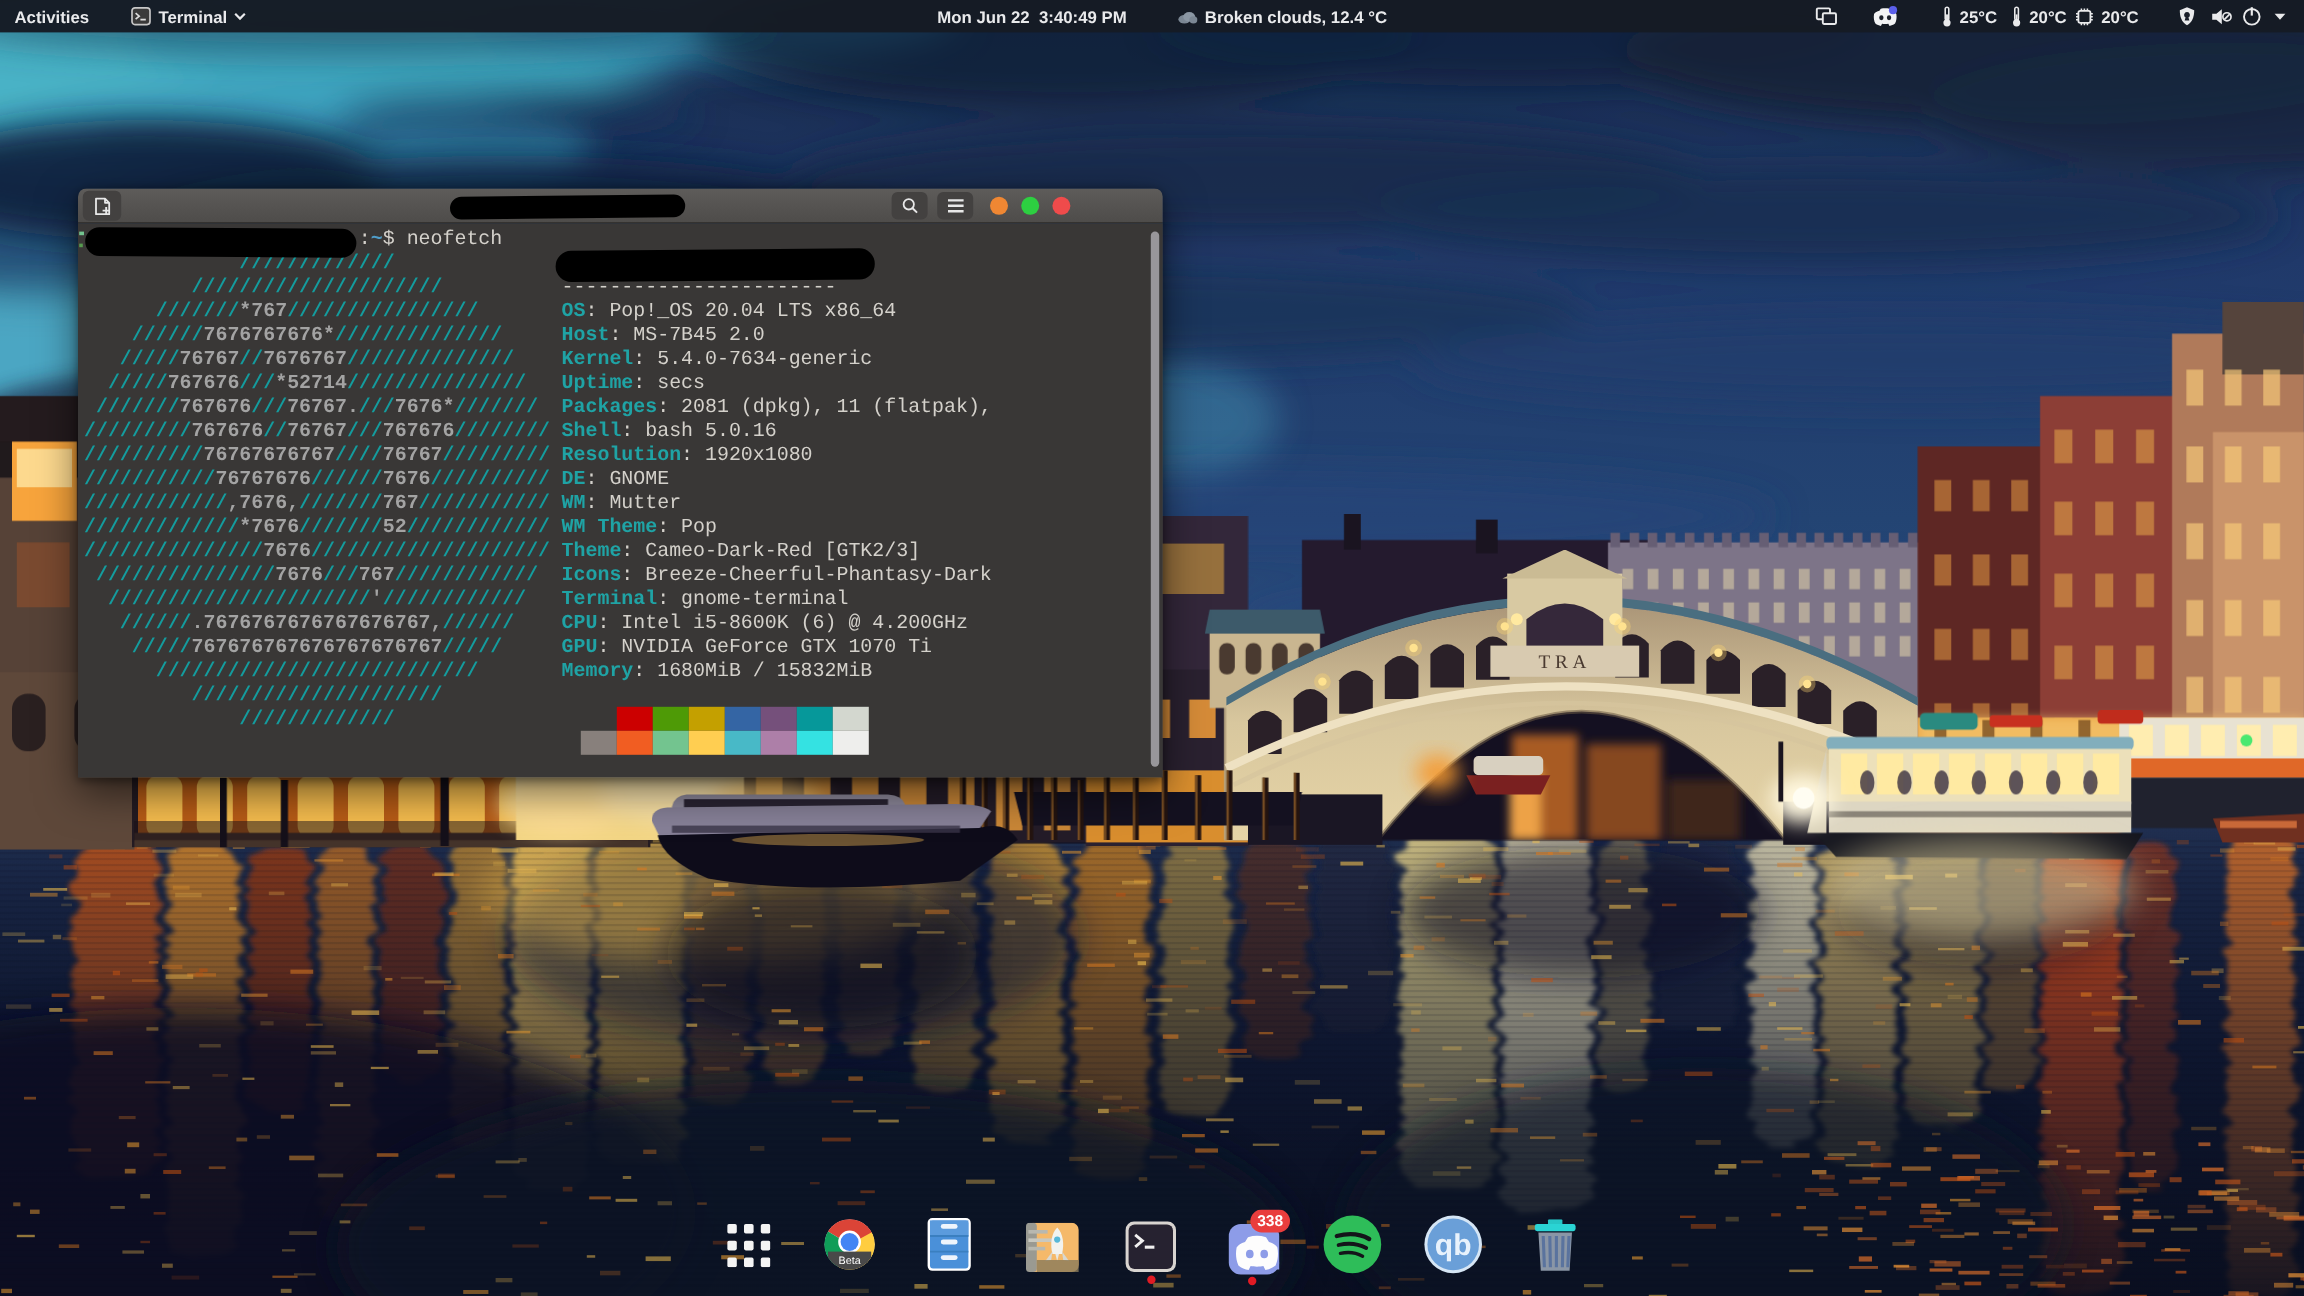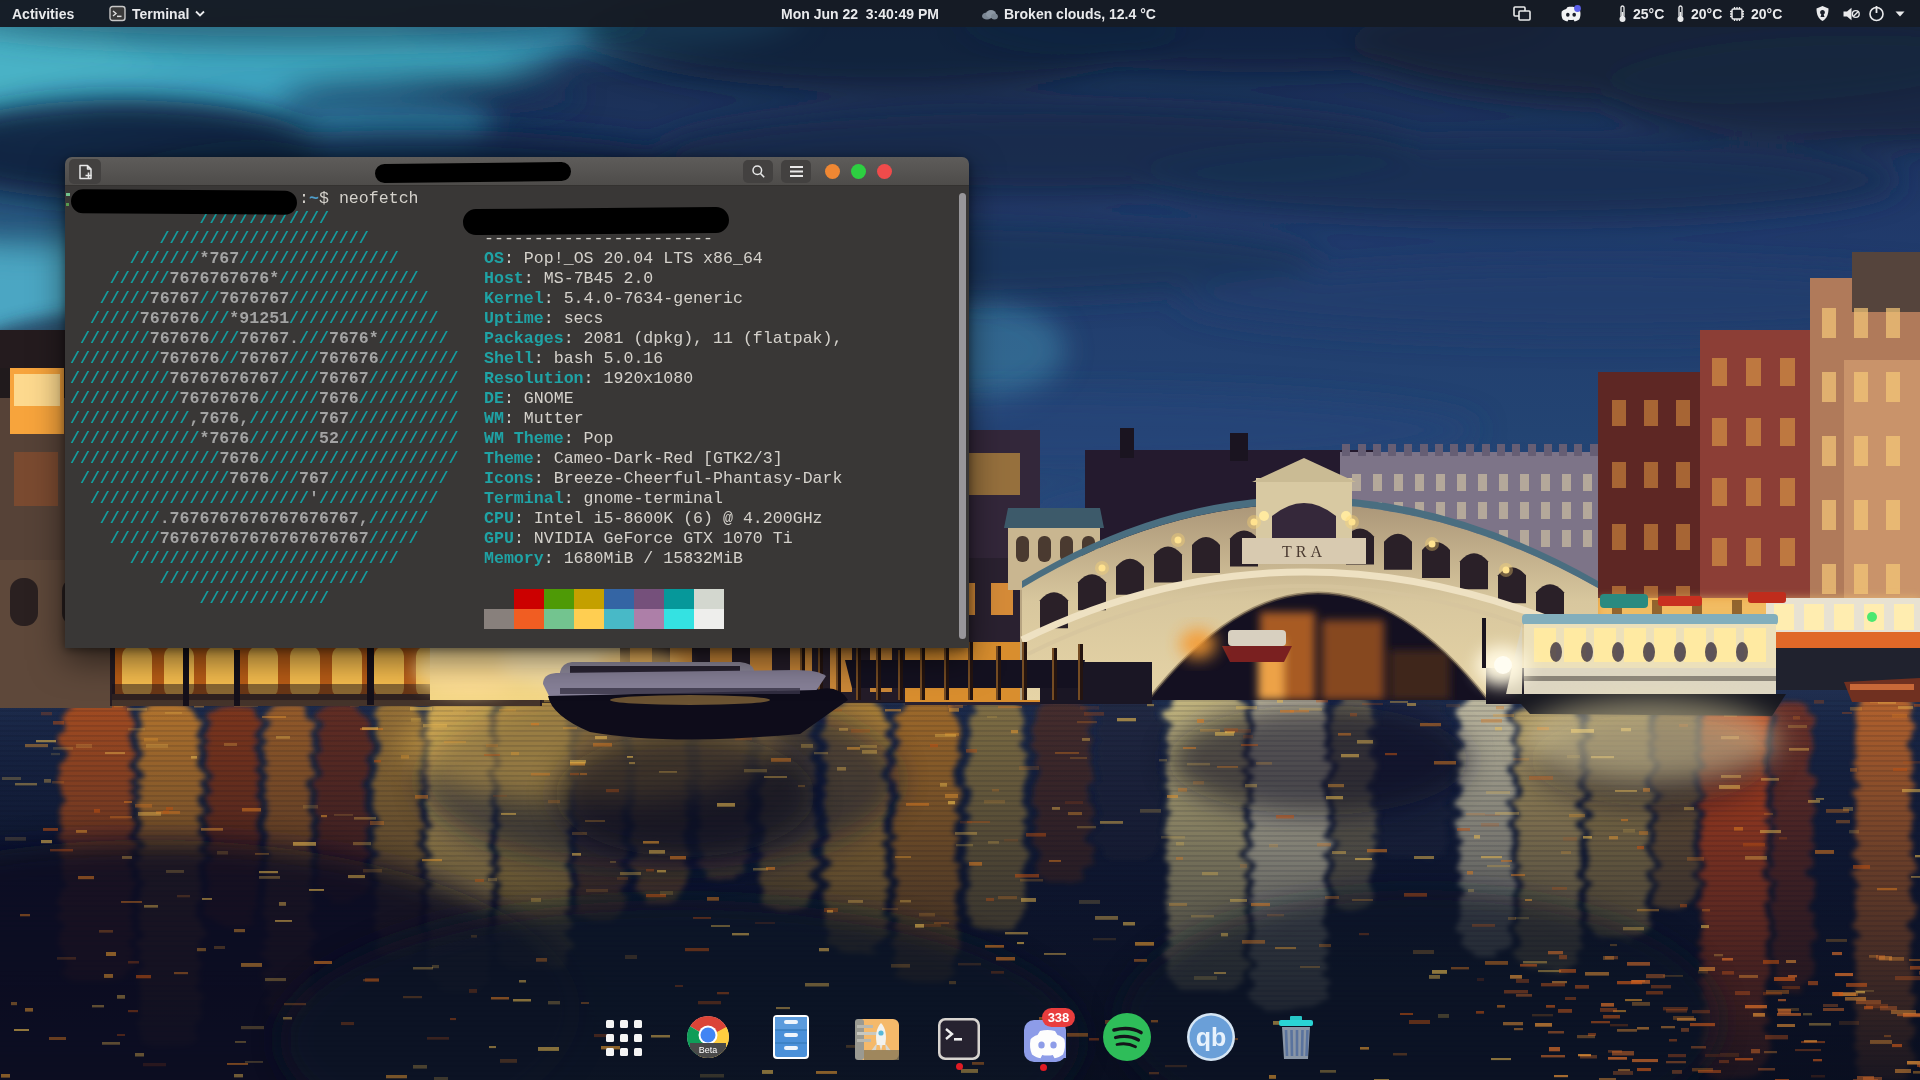--- a/index.html
+++ b/index.html
@@ -14,21 +14,21 @@
   background:linear-gradient(#5e5c5a,#4e4c4a);border-radius:7px 7px 0 0;
   border-bottom:1px solid #343230;}
 #tbody{position:absolute;left:0;top:29px;width:100%;height:462px;background:#393736;}
 .hbtn{position:absolute;top:3px;height:23px;background:#434140;border-radius:5px;
   display:flex;align-items:center;justify-content:center;}
 .circ{position:absolute;top:7px;width:15px;height:15px;border-radius:50%}
 pre{font-family:"Liberation Mono",monospace;font-size:16.6px;line-height:20px;color:#18a2a4;}
 #nfl{font-weight:bold;color:#149c9e}
 pre b{color:#a3a3a3;font-weight:bold}
 #nfl{position:absolute;left:5px;top:23px}
-#nfr{position:absolute;left:419px;top:23px;color:#d4d1cb}
+#nfr{position:absolute;left:403px;top:23px;color:#d4d1cb}
 #nfr .ik{color:#1fa3a5;font-weight:bold}
 #nfr .iv{color:#d4d1cb}
 #prompt{position:absolute;left:5px;top:3px;color:#d4d1cb}
 .blob{position:absolute;background:#000;z-index:35}
 #pal{position:absolute;left:419px;top:403px}
 .pr{height:20px;display:flex}
 .pc{width:30px;height:20px}
 #scroll{position:absolute;right:3px;top:7px;width:7px;height:446px;background:#98969a;border-radius:4px}
 .dk{position:absolute;z-index:40}
 .reddot{position:absolute;width:7px;height:7px;border-radius:50%;background:#e01b24;z-index:41}
@@ -1270,21 +1270,21 @@
 </div>
 <div id="tbody">
 <div style="position:absolute;left:1px;top:7px;width:4px;height:3px;background:#73c48f"></div>
 <div style="position:absolute;left:1px;top:17px;width:3px;height:3px;background:#569a4f"></div>
 <pre id="prompt"><span style="visibility:hidden">xxxxxxxxxxxxxxxxxxxxxxx</span>:<span style="color:#4f9dc9;font-weight:bold">~</span>$ neofetch</pre>
 <pre id="nfl">             /////////////
          /////////////////////
       ///////<b>*767</b>////////////////
     //////<b>7676767676*</b>//////////////
    /////<b>76767</b>//<b>7676767</b>//////////////
-  /////<b>767676</b>///<b>*91251</b>///////////////
+  /////<b>767676</b>///<b>*52714</b>///////////////
  ///////<b>767676</b>///<b>76767.</b>///<b>7676*</b>///////
 /////////<b>767676</b>//<b>76767</b>///<b>767676</b>////////
 //////////<b>76767676767</b>////<b>76767</b>/////////
 ///////////<b>76767676</b>//////<b>7676</b>//////////
 ////////////<b>,7676,</b>///////<b>767</b>///////////
 /////////////<b>*7676</b>///////<b>52</b>////////////
 ///////////////<b>7676</b>////////////////////
  ///////////////<b>7676</b>///<b>767</b>////////////
   //////////////////////<b>'</b>////////////
    //////<b>.7676767676767676767,</b>//////

